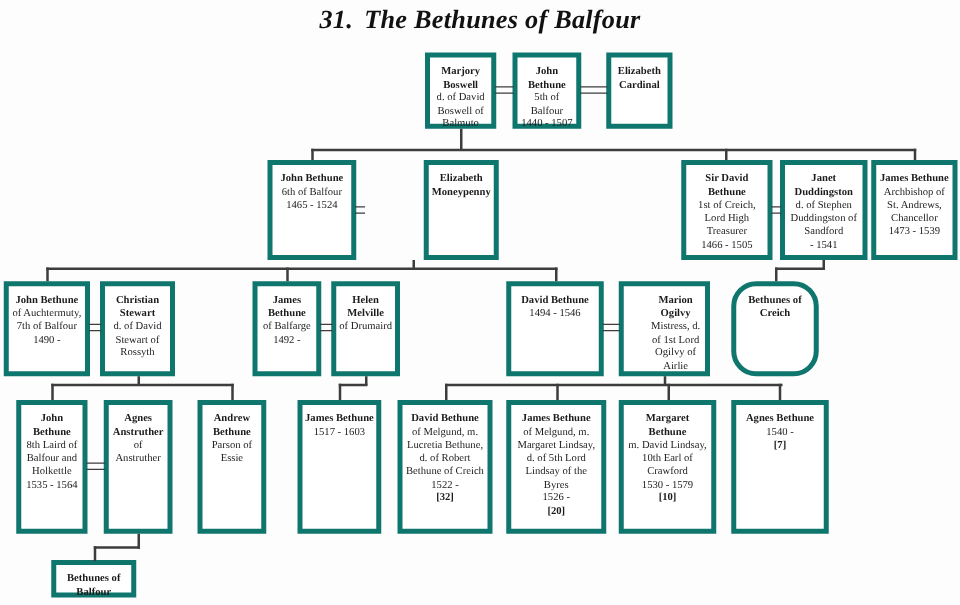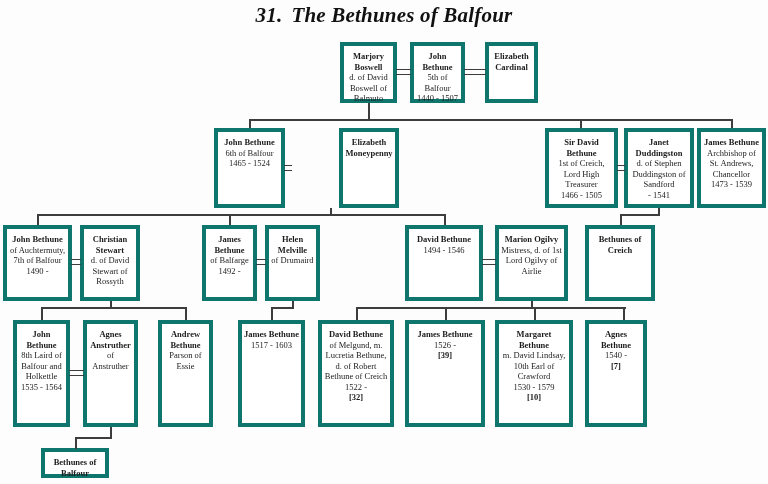--- a/index.html
+++ b/index.html
@@ -86,25 +86,25 @@
         <div class="pdetail">1492 -</div>
       </div>
       <div class="pbox" style="left: 265px; top: 225px; width: 55px; height: 76px;">
         <div class="pname">Helen Melville</div>
         <div class="pdetail">of Drumaird</div>
       </div>
       <div class="pbox" style="left: 405px; top: 225px; width: 78px; height: 76px;">
         <div class="pname">David Bethune</div>
         <div class="pdetail">1494 - 1546</div>
       </div>
-      <div class="pbox" style="left: 495px; top: 225px; width: 73px; height: 76px;">
+      <div class="pbox" style="left: 495px; top: 225px; width: 73px; height: 76px; padding-left: 20px;">
         <div class="pname">Marion Ogilvy</div>
         <div class="pdetail">Mistress, d. of 1st Lord Ogilvy of Airlie</div>
       </div>
-      <div class="pbox" style="left: 585px; top: 225px; width: 70px; height: 76px;">
+      <div class="pbox" style="left: 585px; top: 225px; width: 70px; height: 76px; border-radius: 20px;">
         <div class="pname">Bethunes of Creich</div>
       </div>
       <div class="pbox" style="left: 13px; top: 320px; width: 57px; height: 107px;">
         <div class="pname">John Bethune</div>
         <div class="pdetail">8th Laird of Balfour and Holkettle</div>
         <div class="pdetail">1535 - 1564</div>
       </div>
       <div class="pbox" style="left: 83px; top: 320px; width: 55px; height: 107px;">
         <div class="pname">Agnes Anstruther</div>
         <div class="pdetail">of Anstruther</div>
@@ -118,30 +118,31 @@
         <div class="pdetail">1517 - 1603</div>
       </div>
       <div class="pbox" style="left: 318px; top: 320px; width: 76px; height: 107px;">
         <div class="pname">David Bethune</div>
         <div class="pdetail">of Melgund, m. Lucretia Bethune, d. of Robert Bethune of Creich</div>
         <div class="pdetail">1522 -</div>
         <div class="pref">[32]</div>
       </div>
       <div class="pbox" style="left: 405px; top: 320px; width: 80px; height: 107px;">
         <div class="pname">James Bethune</div>
+        <div class="pdetail">of Melgund, m. Margaret Lindsay, d. of 5th Lord Lindsay of the Byres</div>
         <div class="pdetail">1526 -</div>
-        <div class="pref">[39]</div>
+        <div class="pref">[20]</div>
       </div>
       <div class="pbox" style="left: 495px; top: 320px; width: 78px; height: 107px;">
         <div class="pname">Margaret Bethune</div>
         <div class="pdetail">m. David Lindsay, 10th Earl of Crawford</div>
         <div class="pdetail">1530 - 1579</div>
         <div class="pref">[10]</div>
       </div>
-      <div class="pbox" style="left: 585px; top: 320px; width: 62px; height: 107px;">
+      <div class="pbox" style="left: 585px; top: 320px; width: 78px; height: 107px;">
         <div class="pname">Agnes Bethune</div>
         <div class="pdetail">1540 -</div>
         <div class="pref">[7]</div>
       </div>
       <div class="pbox" style="left: 41px; top: 448px; width: 68px; height: 30px;">
         <div class="pname">Bethunes of Balfour</div>
       </div>
       <div class="line" style="left: 368px; top: 103px; width: 1.5px; height: 17px;"></div>
       <div class="line" style="left: 249px; top: 119px; width: 484px; height: 1.5px;"></div>
       <div class="line" style="left: 249px; top: 119px; width: 1.5px; height: 9px;"></div>

